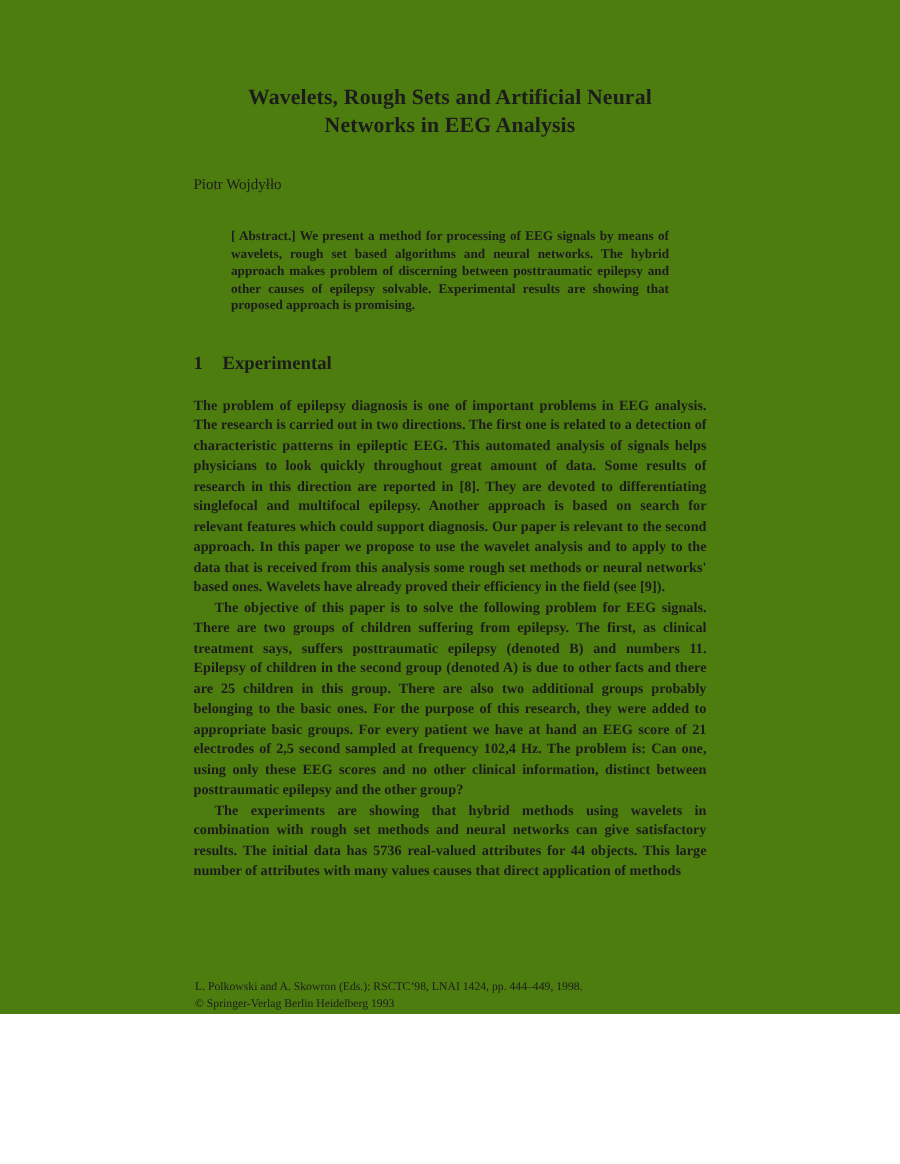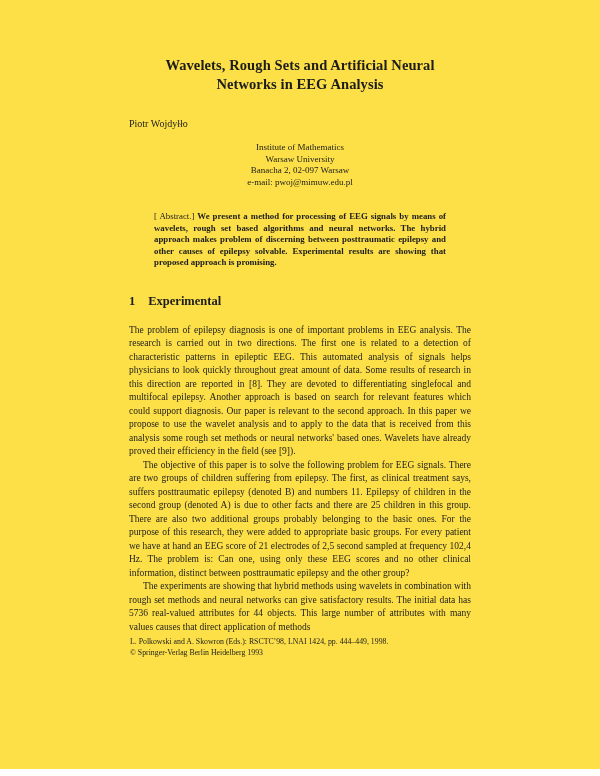--- a/index.html
+++ b/index.html
@@ -8,22 +8,22 @@
     width: 600px;
     height: 776px;
     font-family: "Liberation Serif", "DejaVu Serif", serif;
     color: #1c1c1c;
     position: relative;
     overflow: hidden;
   }
   .page {
     position: relative;
     width: 600px;
-    height: 769px;
-    background: #fde047;
+    height: 676px;
+    background: #4d7c0f;
   }
   .content {
     width: 342px;
     margin: 0 auto;
     padding-top: 56px;
   }
   .title {
     text-align: center;
     font-weight: bold;
     font-size: 14.5px;
@@ -41,60 +41,54 @@
     margin-top: 13px;
   }
   .abstract {
     width: 292px;
     margin: 23px auto 0 auto;
     font-weight: bold;
     font-size: 8.8px;
     line-height: 11.6px;
     text-align: justify;
   }
-  .abstract .abstract-label { font-weight: normal; }
+  .abstract .abstract-label { font-weight: bold; }
   .section-heading {
     margin-top: 25px;
     font-size: 12.5px;
     font-weight: bold;
     display: flex;
   }
   .section-heading .section-number { margin-right: 13px; }
   .body-text {
     margin-top: 15px;
     font-size: 9.5px;
     line-height: 13.5px;
     text-align: justify;
   }
-  .body-text p { margin: 0; }
+  .body-text p { margin: 0; font-weight: bold; }
   .body-text p.indented { text-indent: 14px; }
   .footer {
     position: absolute;
     left: 130px;
-    top: 637px;
+    top: 653px;
     font-size: 7.8px;
     line-height: 10.5px;
   }
 </style>
 </head>
 <body>
 
 <div class="page">
   <div class="content">
 
     <h1 class="title"><span>Wavelets, Rough Sets and Artificial Neural</span><br><span>Networks in EEG Analysis</span></h1>
 
     <div class="author">Piotr Wojdyłło</div>
 
-    <div class="affiliation">
-      <div>Institute of Mathematics</div>
-      <div>Warsaw University</div>
-      <div>Banacha 2, 02-097 Warsaw</div>
-      <div>e-mail: pwoj@mimuw.edu.pl</div>
-    </div>
 
     <div class="abstract"><span class="abstract-label">[ Abstract.]</span> <span>We present a method for processing of EEG signals by means of wavelets, rough set based algorithms and neural networks. The hybrid approach makes problem of discerning between posttraumatic epilepsy and other causes of epilepsy solvable. Experimental results are showing that proposed approach is promising.</span></div>
 
     <h2 class="section-heading">
       <span class="section-number">1</span>
       <span>Experimental</span>
     </h2>
 
     <div class="body-text">
       <p>The problem of epilepsy diagnosis is one of important problems in EEG analysis. The research is carried out in two directions. The first one is related to a detection of characteristic patterns in epileptic EEG. This automated analysis of signals helps physicians to look quickly throughout great amount of data. Some results of research in this direction are reported in [8]. They are devoted to differentiating singlefocal and multifocal epilepsy. Another approach is based on search for relevant features which could support diagnosis. Our paper is relevant to the second approach. In this paper we propose to use the wavelet analysis and to apply to the data that is received from this analysis some rough set methods or neural networks' based ones. Wavelets have already proved their efficiency in the field (see [9]).</p>

